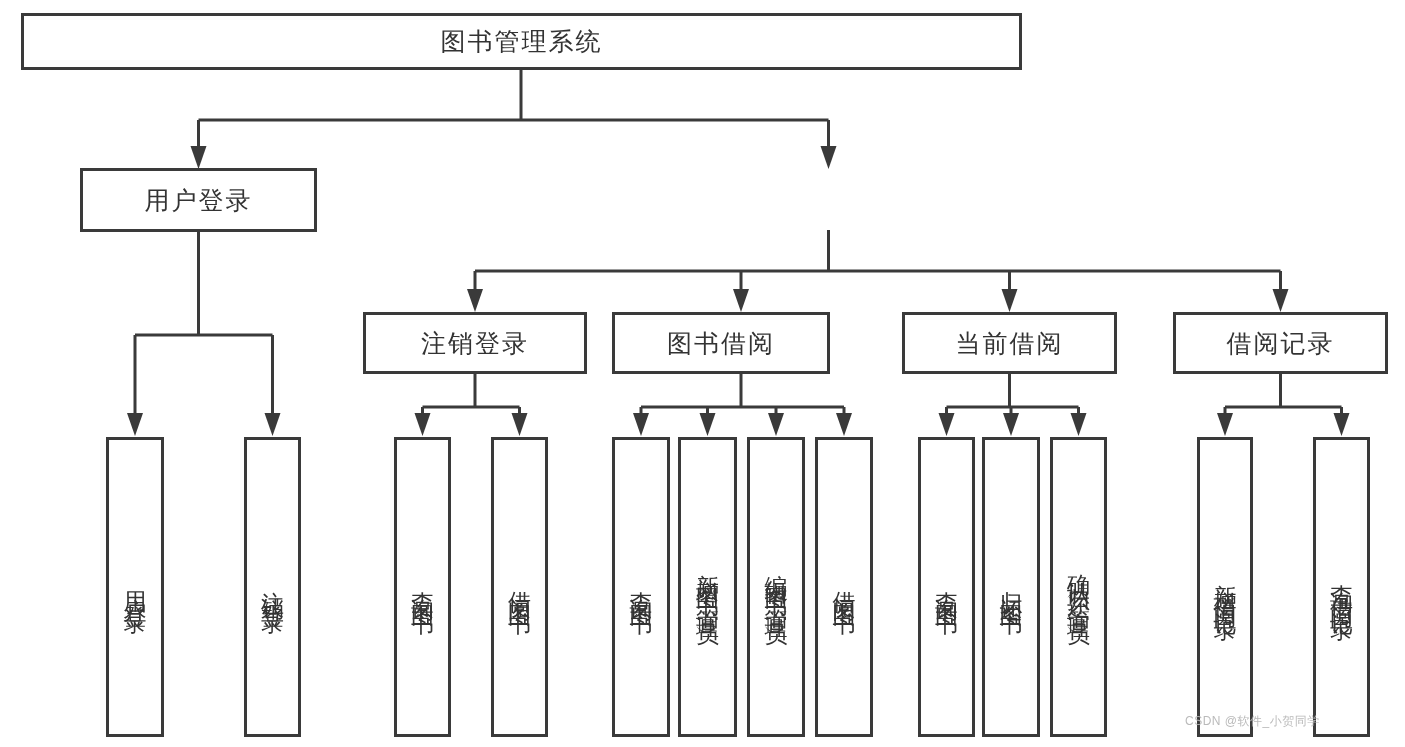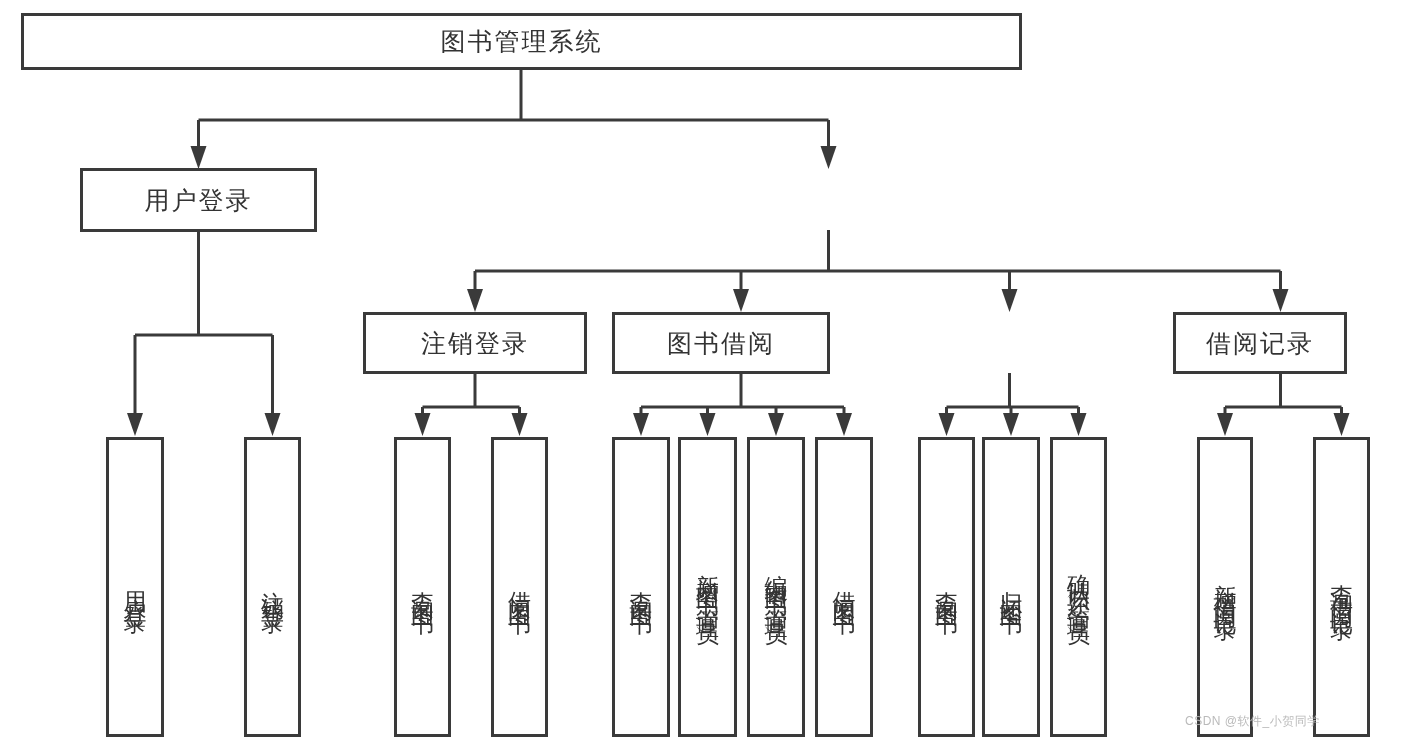--- a/index.html
+++ b/index.html
@@ -105,21 +105,24 @@
   <div class="box" style="left:80px;top:168px;width:237px;height:64px">
     <span class="hlabel">用户登录</span>
   </div>
 
   <div class="box" style="left:363px;top:312px;width:224px;height:62px">
     <span class="hlabel">注销登录</span>
   </div>
   <div class="box" style="left:612px;top:312px;width:218px;height:62px">
     <span class="hlabel">图书借阅</span>
   </div>
-  <div class="box" style="left:1173px;top:312px;width:174px;height:62px">
+  <div class="box" style="left:902px;top:312px;width:215px;height:62px">
+    <span class="hlabel">当前借阅</span>
+  </div>
+  <div class="box" style="left:1173px;top:312px;width:215px;height:62px">
     <span class="hlabel">借阅记录</span>
   </div>
 
   <div class="box" style="left:106px;top:437px;width:58px;height:300px">
     <span class="vlabel">用户登录</span>
   </div>
   <div class="box" style="left:244px;top:437px;width:57px;height:300px">
     <span class="vlabel">注销登录</span>
   </div>
 

